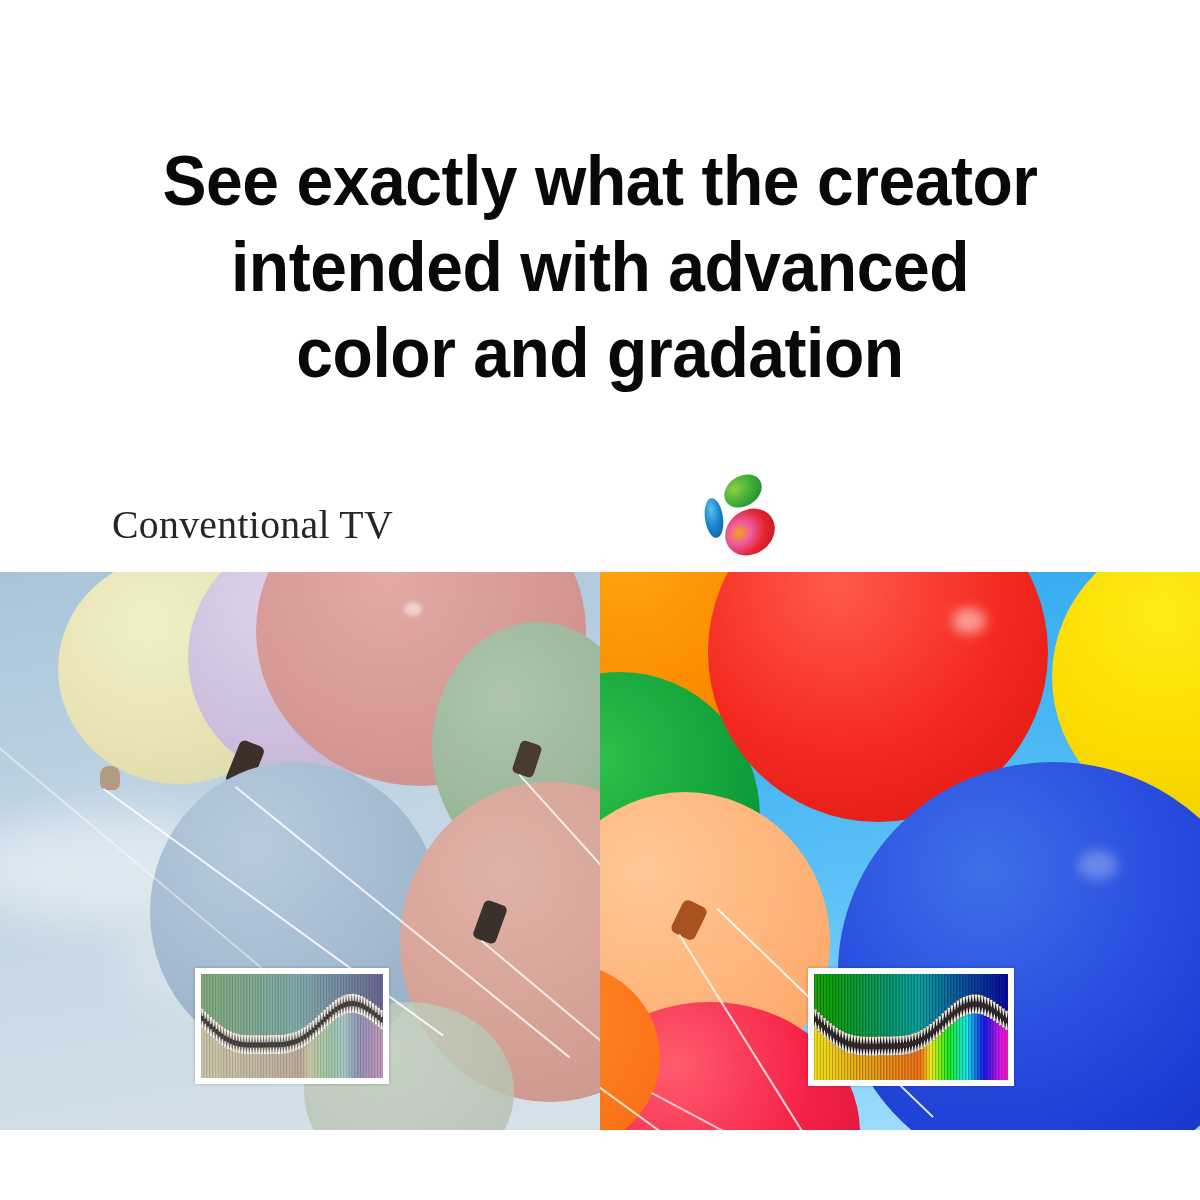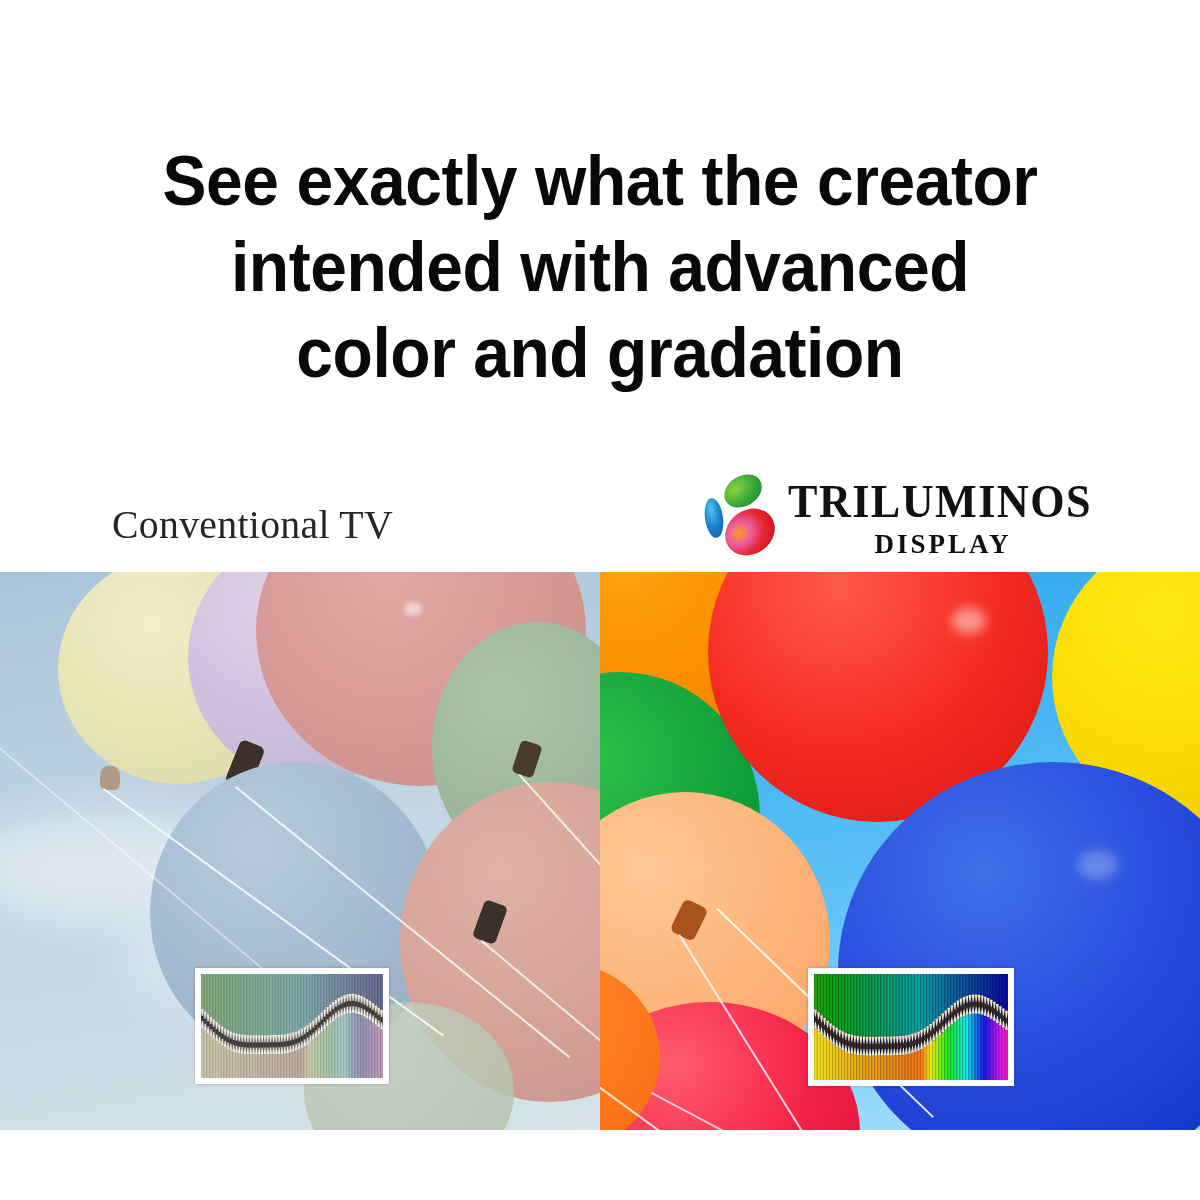--- a/index.html
+++ b/index.html
@@ -115,24 +115,20 @@
           </defs>
 
           <ellipse cx="43" cy="19" rx="20" ry="15" fill="url(#gGreen)" transform="rotate(-32 43 19)"></ellipse>
 
           <ellipse cx="14" cy="46" rx="9" ry="20" fill="url(#gBlue)" transform="rotate(-8 14 46)"></ellipse>
 
           <ellipse cx="50" cy="60" rx="26" ry="22" fill="url(#gRed)" transform="rotate(-35 50 60)"></ellipse>
         </svg>
       </div>
 
-      <div class="tri-text">
-        <span class="tri-word">TRILUMINOS</span>
-        <span class="tri-sub">DISPLAY</span>
-      </div>
     </div>
   </div>
 
   <div class="band">
 
     <div class="panel panel-left">
       <div class="sky sky-dull"></div>
 
       <div class="blob soft" style="left:-40px; top:240px; width:300px; height:110px; background:rgba(255,255,255,.45); filter:blur(22px);"></div>
       <div class="blob soft" style="left:120px; top:340px; width:260px; height:90px; background:rgba(255,255,255,.35); filter:blur(26px);"></div>

